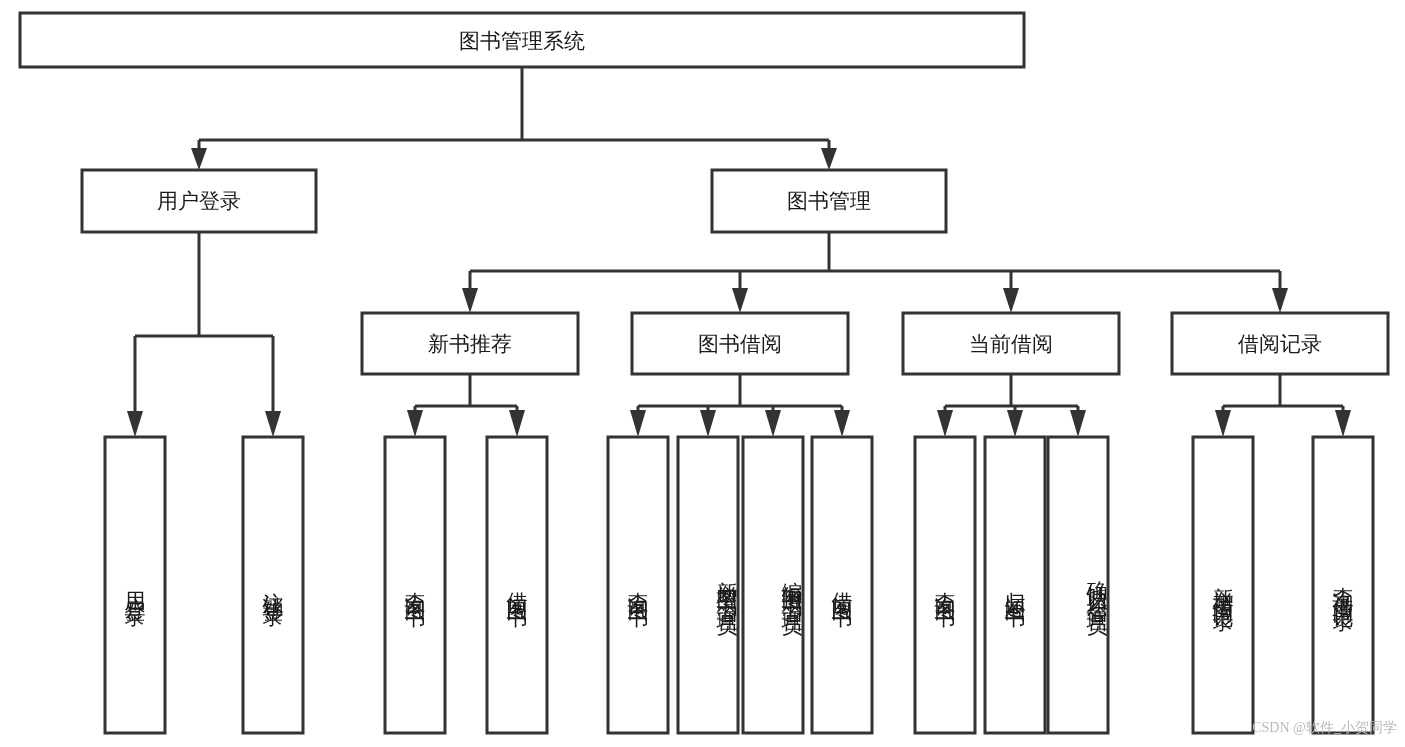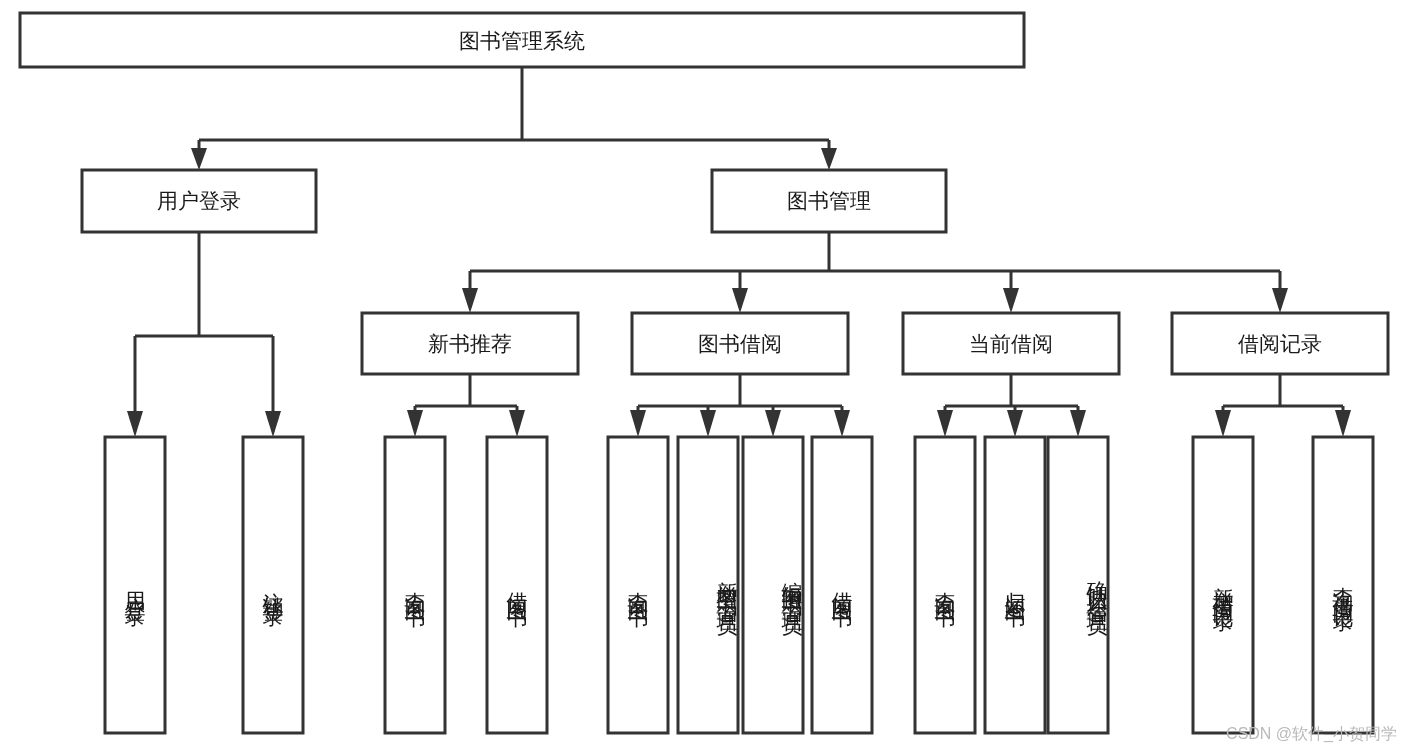--- a/index.html
+++ b/index.html
@@ -37,23 +37,23 @@
     fill: none;
     stroke-linecap: butt;
   }
   .arrow-head {
     fill: #333333;
     stroke: none;
   }
   .watermark {
     position: absolute;
     right: 8px;
-    bottom: 2px;
-    font-family: Liberation Sans, sans-serif;
-    font-size: 16px;
+    bottom: 10px;
+    font-family: Liberation Serif, serif;
+    font-size: 14px;
     color: #b9b9b9;
     white-space: nowrap;
     pointer-events: none;
   }
 </style>
 </head>
 <body>
 
 <svg id="diagram" viewBox="0 0 1405 747" xmlns="http://www.w3.org/2000/svg">
 

